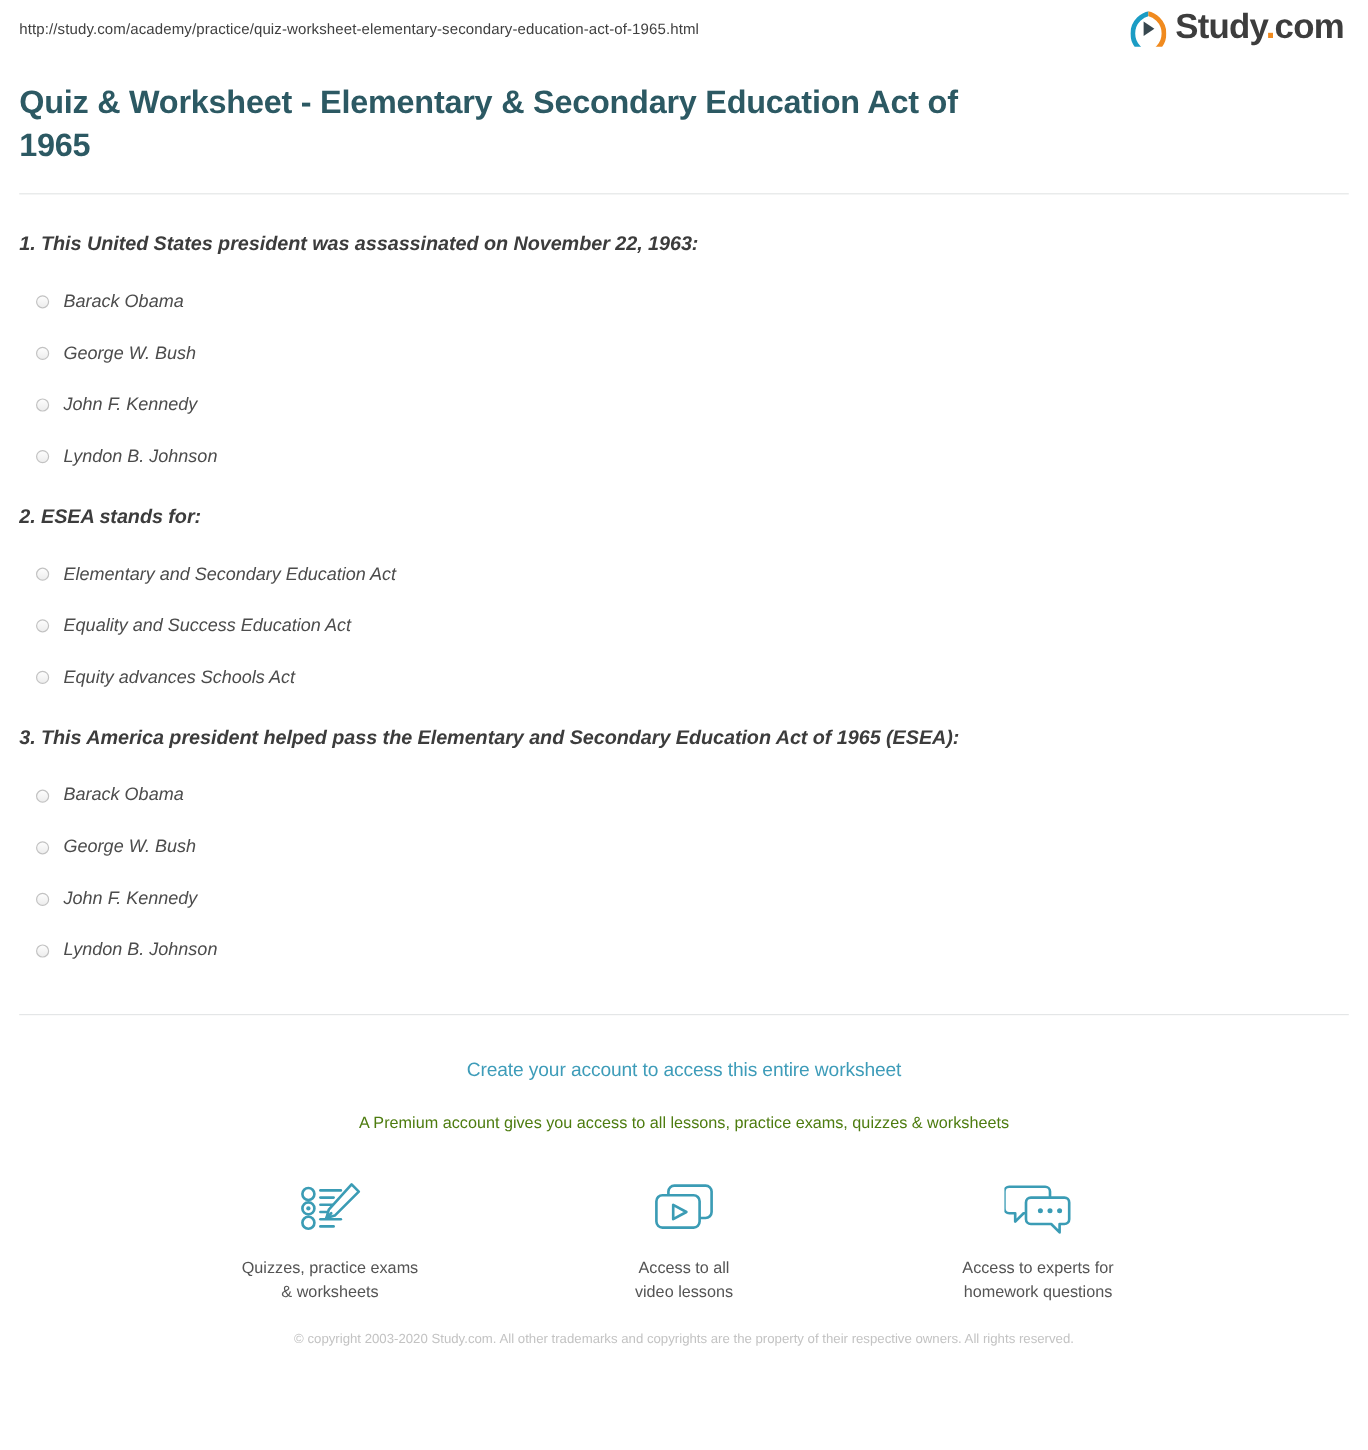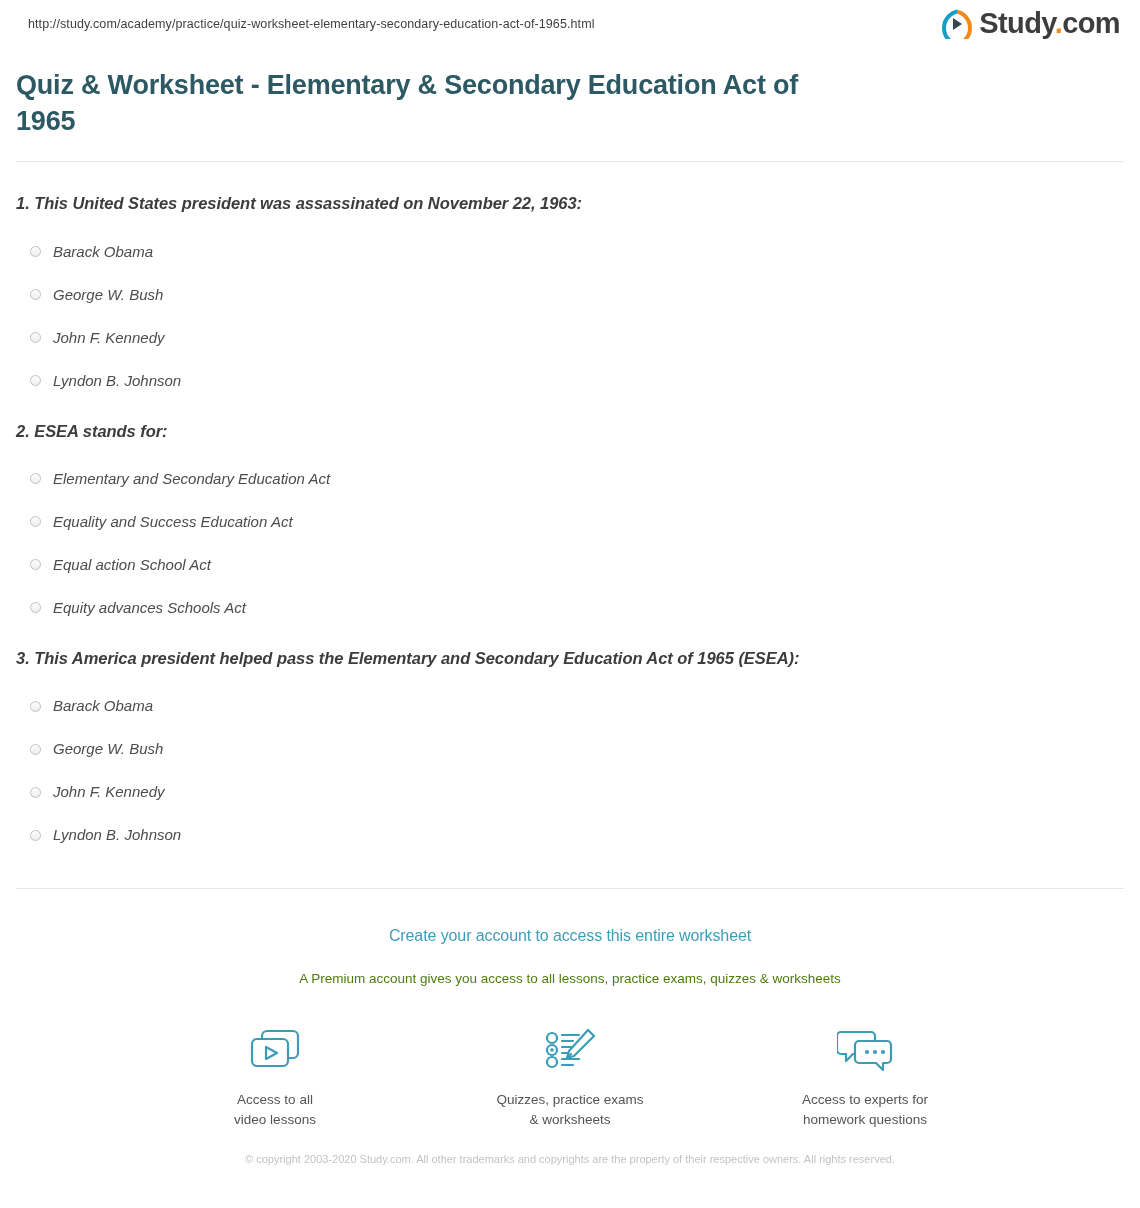--- a/index.html
+++ b/index.html
@@ -23,21 +23,20 @@
     padding: 0 14px 0 16px;
     display: flex;
     align-items: center;
     justify-content: space-between;
   }
   .url-text {
     font-size: 12.5px;
     color: #3f3f3f;
     letter-spacing: 0.1px;
     white-space: nowrap;
-    margin-left: 12px;
   }
   .brand {
     display: flex;
     align-items: flex-start;
     gap: 7px;
     padding-right: 6px;
   }
   .brand-mark {
     width: 30px;
     height: 30px;
@@ -230,24 +229,20 @@
       <li class="option">
         <span class="radio"></span>
         <span class="option-label">Elementary and Secondary Education Act</span>
       </li>
       <li class="option">
         <span class="radio"></span>
         <span class="option-label">Equality and Success Education Act</span>
       </li>
       <li class="option">
         <span class="radio"></span>
-        <span class="option-label">Equal action School Act</span>
-      </li>
-      <li class="option">
-        <span class="radio"></span>
         <span class="option-label">Equity advances Schools Act</span>
       </li>
     </ul>
   </div>
 
   <div class="question-block">
     <div class="question-text">3. This America president helped pass the Elementary and Secondary Education Act of 1965 (ESEA):</div>
     <ul class="options">
       <li class="option">
         <span class="radio"></span>
@@ -268,32 +263,20 @@
     </ul>
   </div>
 
   <div class="cta">
     <hr class="rule">
 
     <div class="cta-head">Create your account to access this entire worksheet</div>
     <div class="cta-sub">A Premium account gives you access to all lessons, practice exams, quizzes &amp; worksheets</div>
 
     <div class="features">
-
-      <div class="feature">
-        <div class="feature-icon">
-          <svg width="56" height="46" viewBox="0 0 56 46" fill="none" stroke="#3b9cb5" stroke-width="2.2">
-            <rect x="15" y="5" width="36" height="27" rx="5"></rect>
-            <rect x="5" y="13" width="36" height="27" rx="5" fill="#ffffff"></rect>
-            <path d="M19 21 L19 33 L30 27 Z" stroke-linejoin="round"></path>
-          </svg>
-        </div>
-        <div class="feature-label">Access to all
-video lessons</div>
-      </div>
 
       <div class="feature">
         <div class="feature-icon">
           <svg width="56" height="46" viewBox="0 0 56 46" fill="none" stroke="#3b9cb5" stroke-width="2.2">
             <circle cx="10" cy="12" r="5"></circle>
             <circle cx="10" cy="24" r="5"></circle>
             <circle cx="10" cy="24" r="1.8" fill="#3b9cb5" stroke="none"></circle>
             <circle cx="10" cy="36" r="5"></circle>
             <line x1="20" y1="9" x2="37" y2="9" stroke-linecap="round"></line>
             <line x1="20" y1="15" x2="31" y2="15" stroke-linecap="round"></line>
@@ -305,20 +288,32 @@
             <path d="M25 32 L29 28" stroke-linecap="round"></path>
           </svg>
         </div>
         <div class="feature-label">Quizzes, practice exams
 &amp; worksheets</div>
       </div>
 
       <div class="feature">
         <div class="feature-icon">
           <svg width="56" height="46" viewBox="0 0 56 46" fill="none" stroke="#3b9cb5" stroke-width="2.2">
+            <rect x="15" y="5" width="36" height="27" rx="5"></rect>
+            <rect x="5" y="13" width="36" height="27" rx="5" fill="#ffffff"></rect>
+            <path d="M19 21 L19 33 L30 27 Z" stroke-linejoin="round"></path>
+          </svg>
+        </div>
+        <div class="feature-label">Access to all
+video lessons</div>
+      </div>
+
+      <div class="feature">
+        <div class="feature-icon">
+          <svg width="56" height="46" viewBox="0 0 56 46" fill="none" stroke="#3b9cb5" stroke-width="2.2">
             <path d="M4 6 h30 a4 4 0 0 1 4 4 v14 a4 4 0 0 1 -4 4 h-18 l-7 7 v-7 h-5 a4 4 0 0 1 -4 -4 v-14 a4 4 0 0 1 4 -4 z" fill="#ffffff" stroke-linejoin="round"></path>
             <path d="M22 15 h28 a4 4 0 0 1 4 4 v14 a4 4 0 0 1 -4 4 h-4 v7 l-7 -7 h-17 a4 4 0 0 1 -4 -4 v-14 a4 4 0 0 1 4 -4 z" fill="#ffffff" stroke-linejoin="round"></path>
             <circle cx="30" cy="26" r="2.1" fill="#3b9cb5" stroke="none"></circle>
             <circle cx="38" cy="26" r="2.1" fill="#3b9cb5" stroke="none"></circle>
             <circle cx="46" cy="26" r="2.1" fill="#3b9cb5" stroke="none"></circle>
           </svg>
         </div>
         <div class="feature-label">Access to experts for
 homework questions</div>
       </div>

